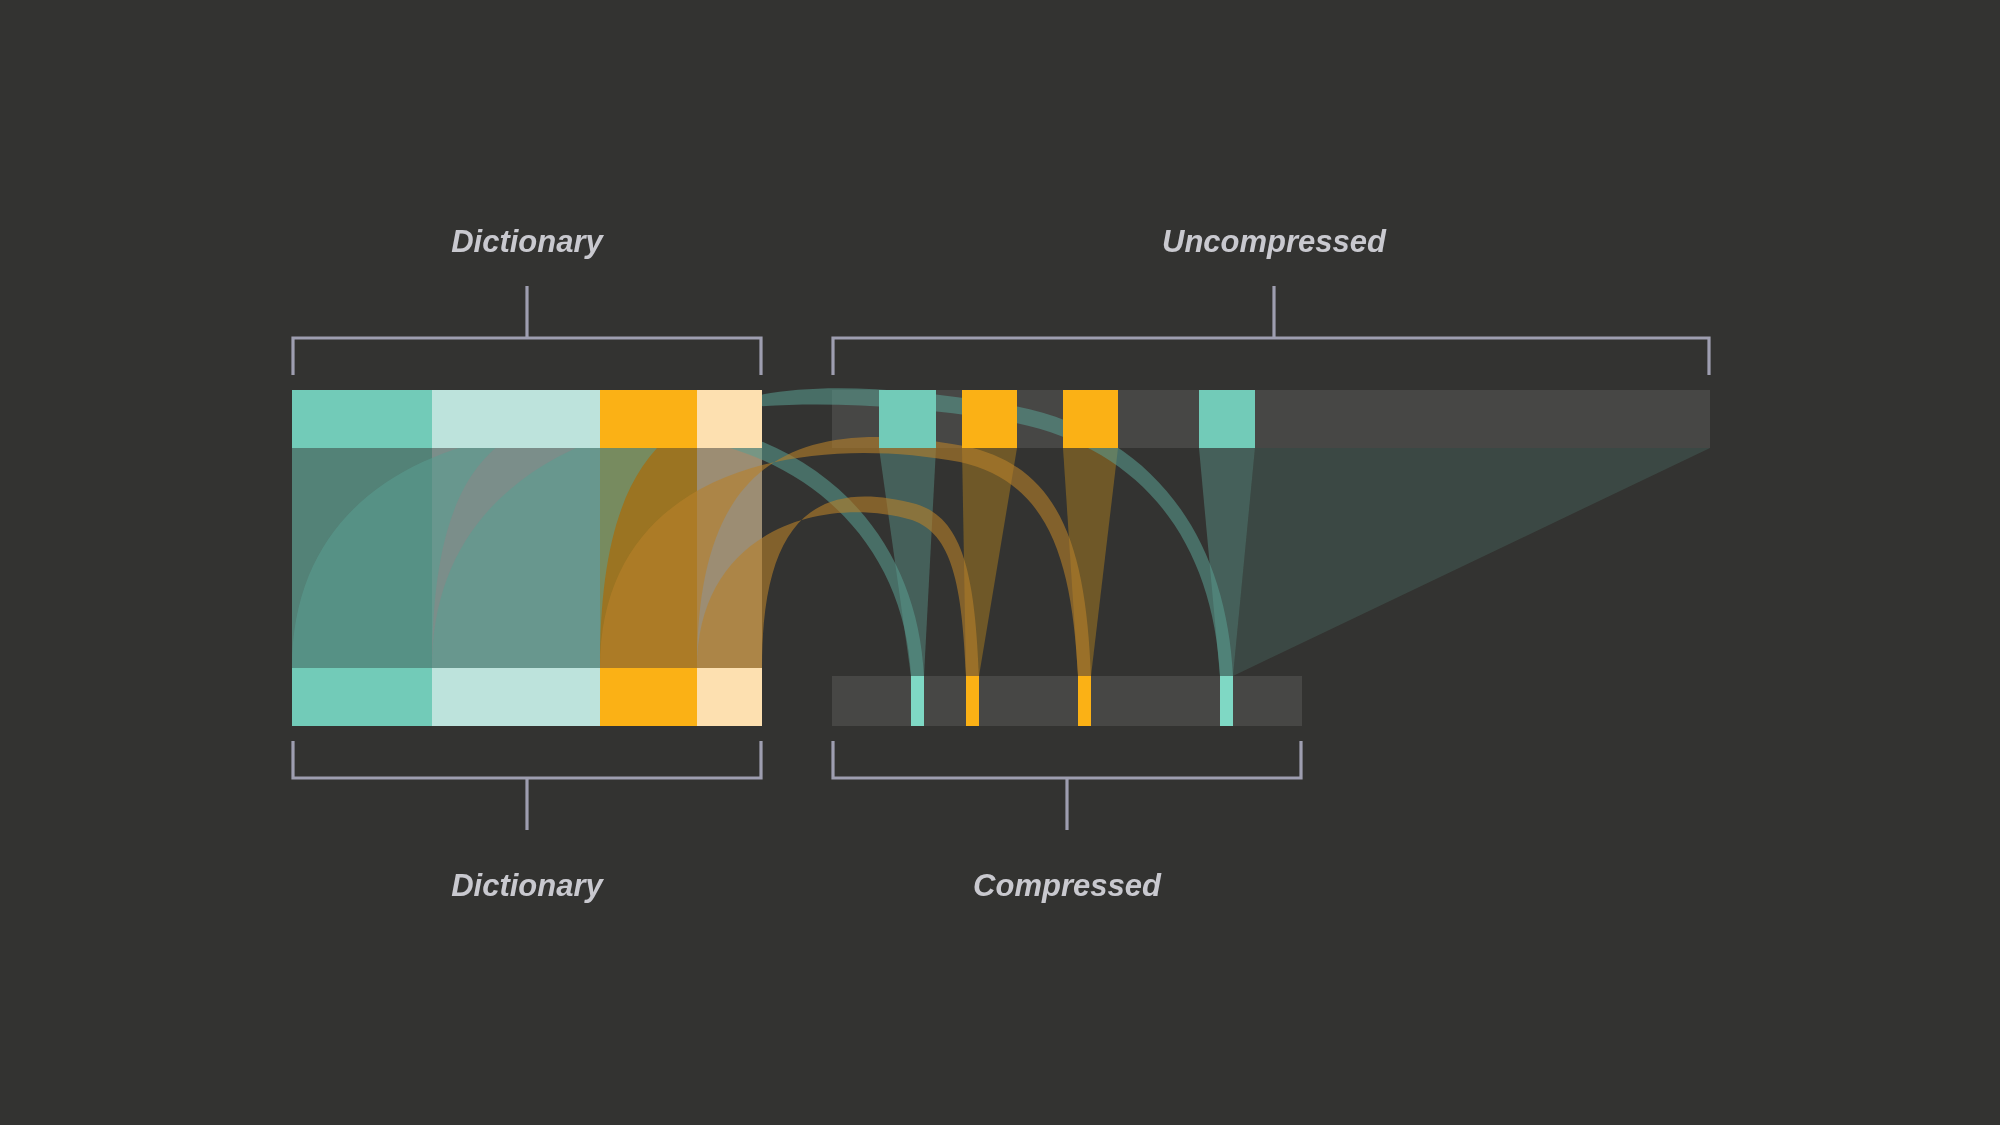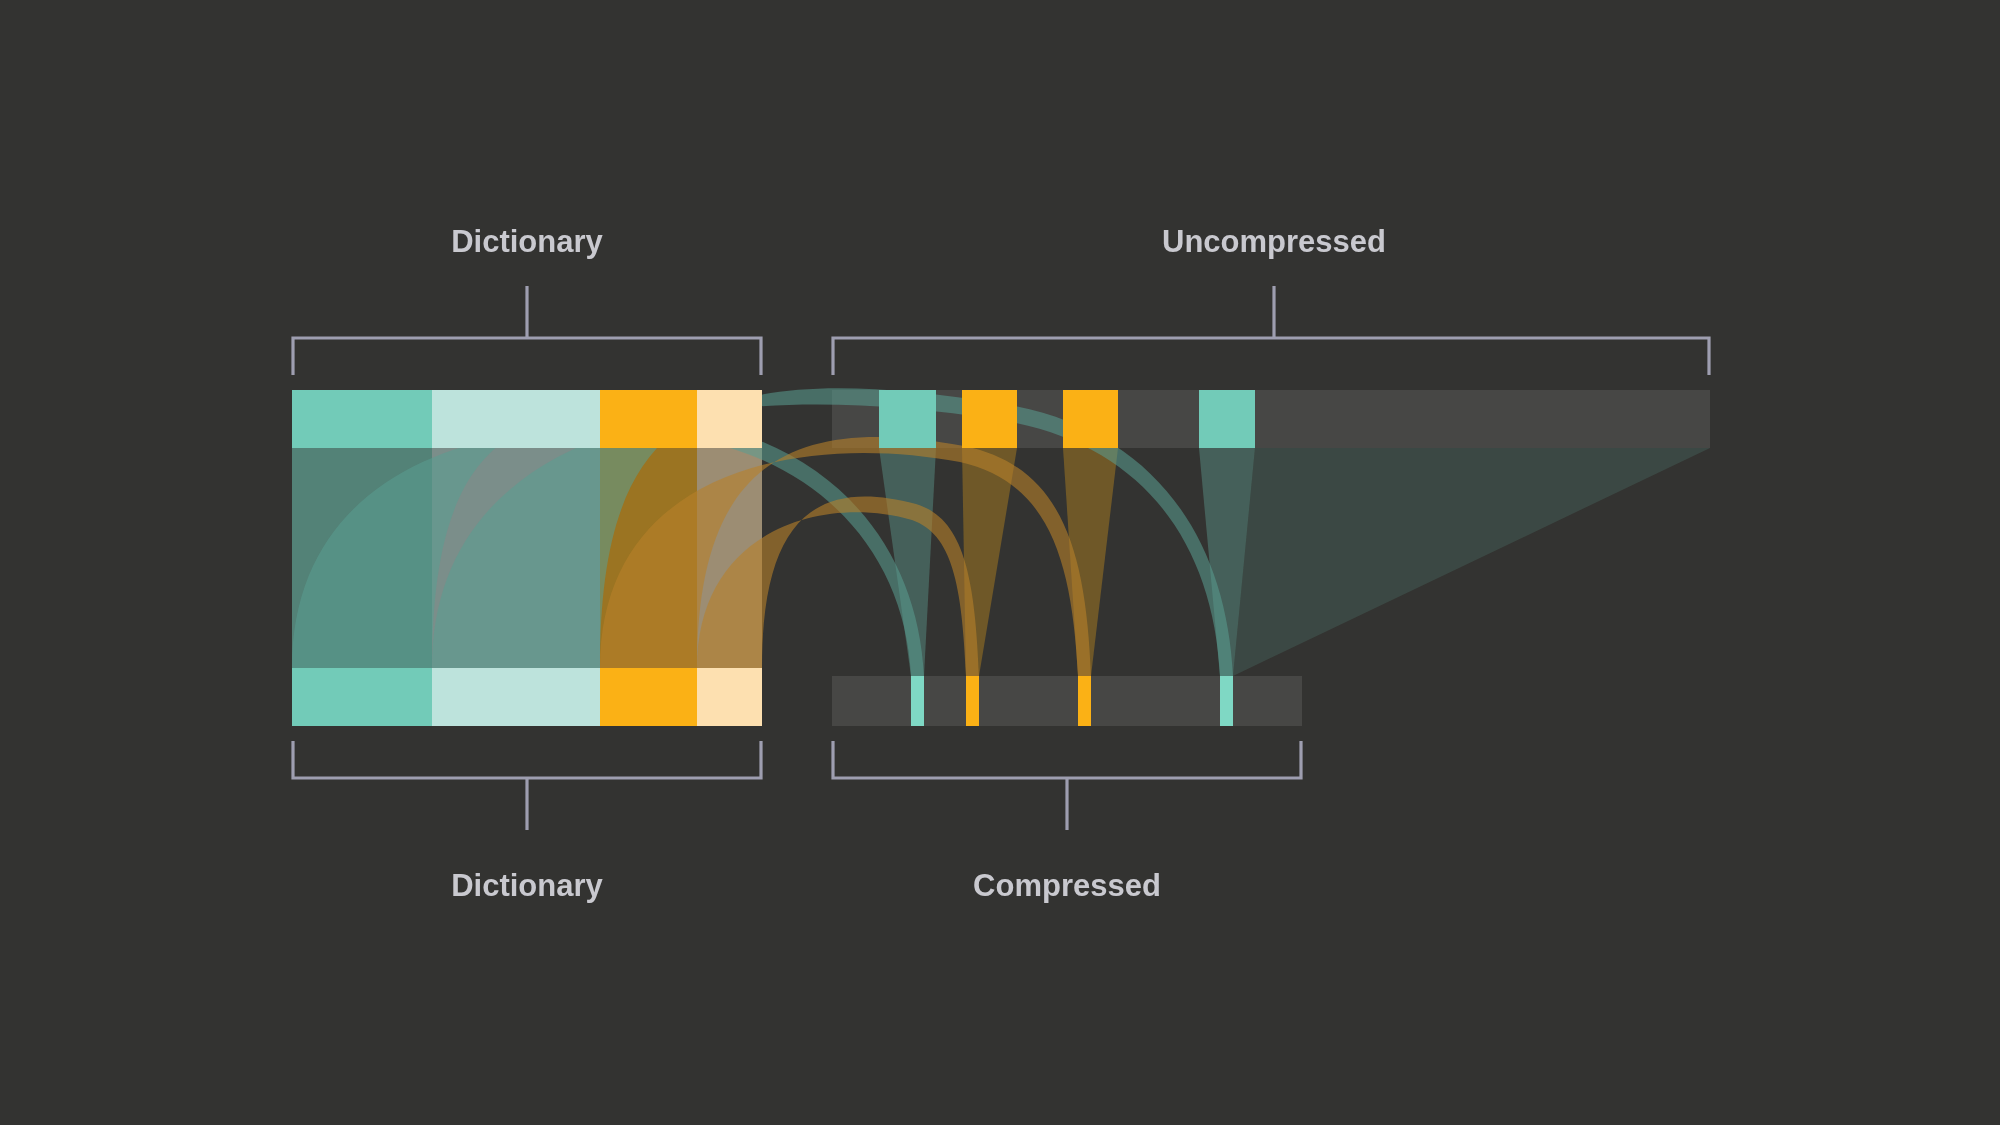--- a/index.html
+++ b/index.html
@@ -11,20 +11,21 @@
     width: 2000px;
     height: 1125px;
     overflow: hidden;
     font-family: "Liberation Sans", sans-serif;
   }
   #stage {
     position: relative;
     width: 2000px;
     height: 798px;
     background: #ec4899;
+    font-style: italic;
   }
   #diagram {
     position: absolute;
     left: 0;
     top: 0;
   }
   .lbl {
     font-family: "Liberation Sans", sans-serif;
     font-weight: bold;
     font-size: 31px;

